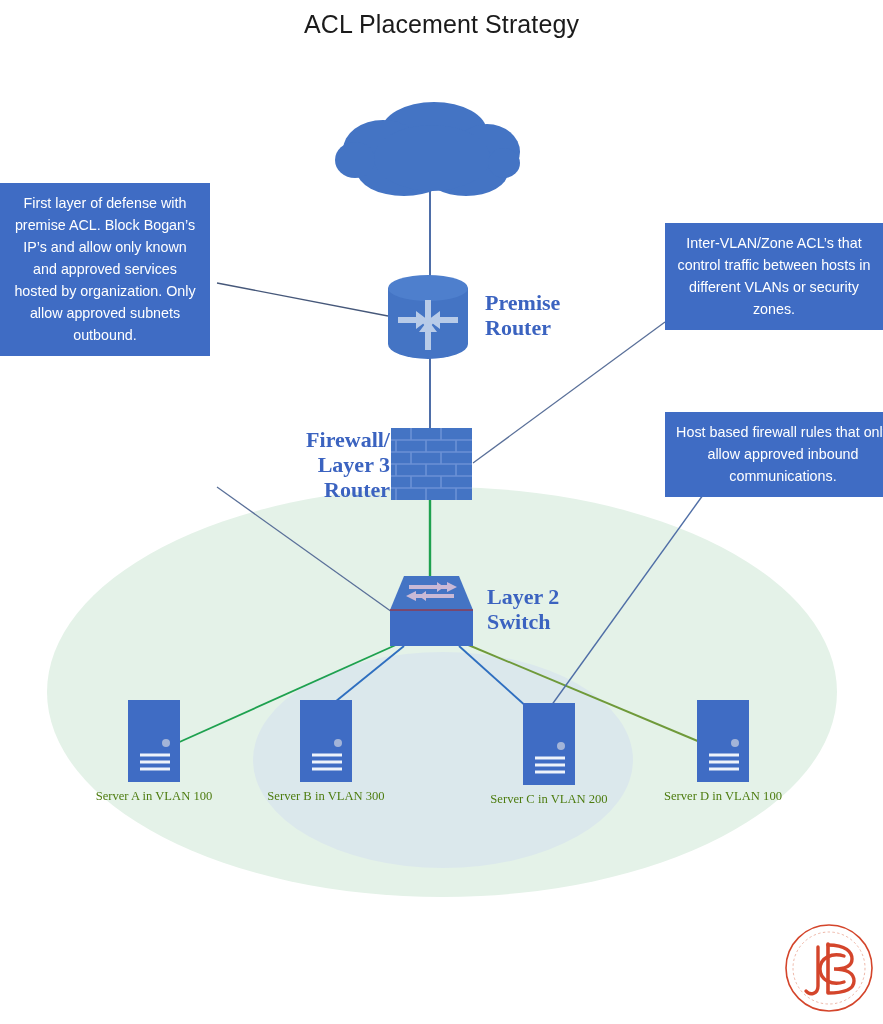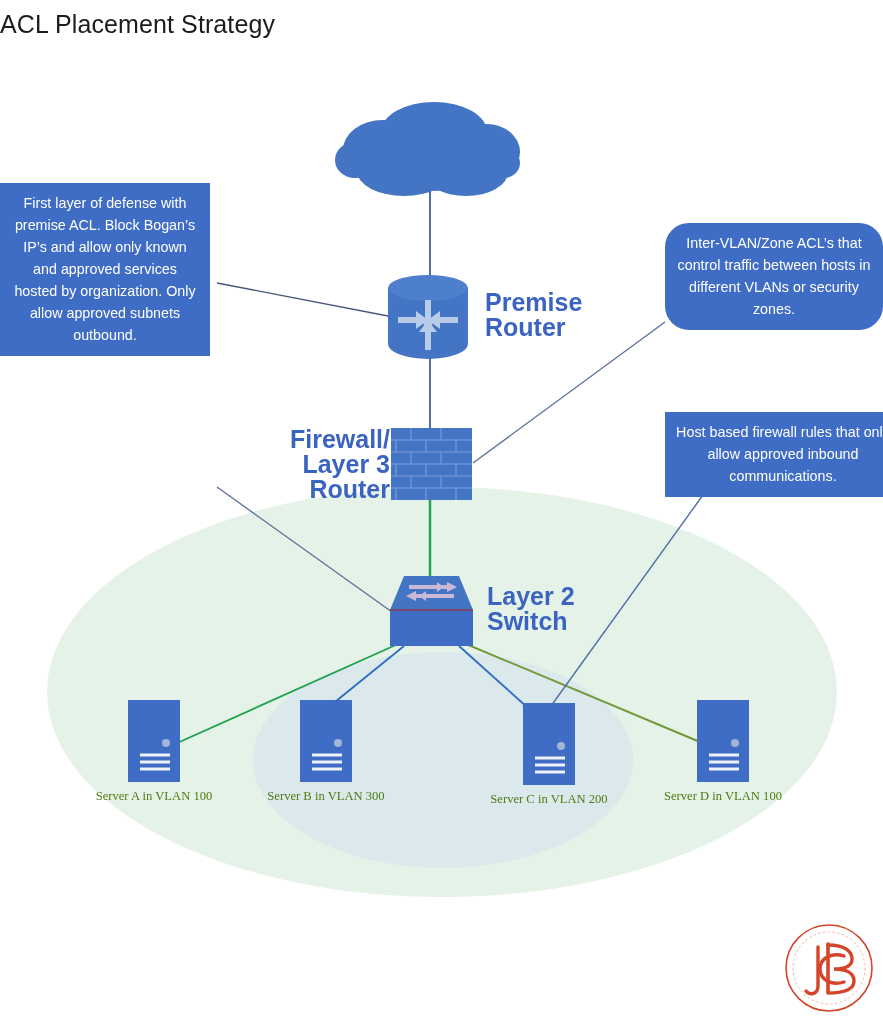--- a/index.html
+++ b/index.html
@@ -20,21 +20,21 @@
     position: absolute;
     left: 0; top: 0;
     width: 883px; height: 1024px;
   }
 
   
   #page-title {
     position: absolute;
     left: 0; top: 10px;
     width: 883px;
-    text-align: left;
+    text-align: center;
     font-size: 25px;
     font-weight: 400;
     letter-spacing: 0.1px;
     color: #1b1b1b;
   }
 
   
   .svg-layer {
     position: absolute;
     left: 0; top: 0;
@@ -49,31 +49,31 @@
     color: #ffffff;
     font-size: 14.3px;
     line-height: 22px;
     text-align: center;
     padding: 9px 11px 10px 11px;
     font-family: "Liberation Sans", sans-serif;
   }
 
   #note-premise   { left: 0px;   top: 183px; width: 210px; }
   #note-intra     { left: 0px;   top: 390px; width: 217px; }
-  #note-inter     { left: 665px; top: 223px; width: 218px; border-radius: 24px; }
+  #note-inter     { left: 665px; top: 223px; width: 218px; }
   #note-hostfw    { left: 665px; top: 412px; width: 236px; }
 
   
   .device-label {
     position: absolute;
     color: #3b63c0;
     font-weight: bold;
-    font-size: 25px;
+    font-size: 22px;
     line-height: 25px;
-    font-family: Liberation Sans, sans-serif;
+    font-family: Liberation Serif, serif;
   }
   #label-premise-router { left: 485px; top: 290px; width: 140px; text-align: left; }
   #label-firewall       { left: 280px; top: 427px; width: 110px; text-align: right; }
   #label-switch         { left: 487px; top: 584px; width: 130px; text-align: left; }
 
   
   .server-caption {
     position: absolute;
     font-size: 12.6px;
     color: #4d7c0f;

